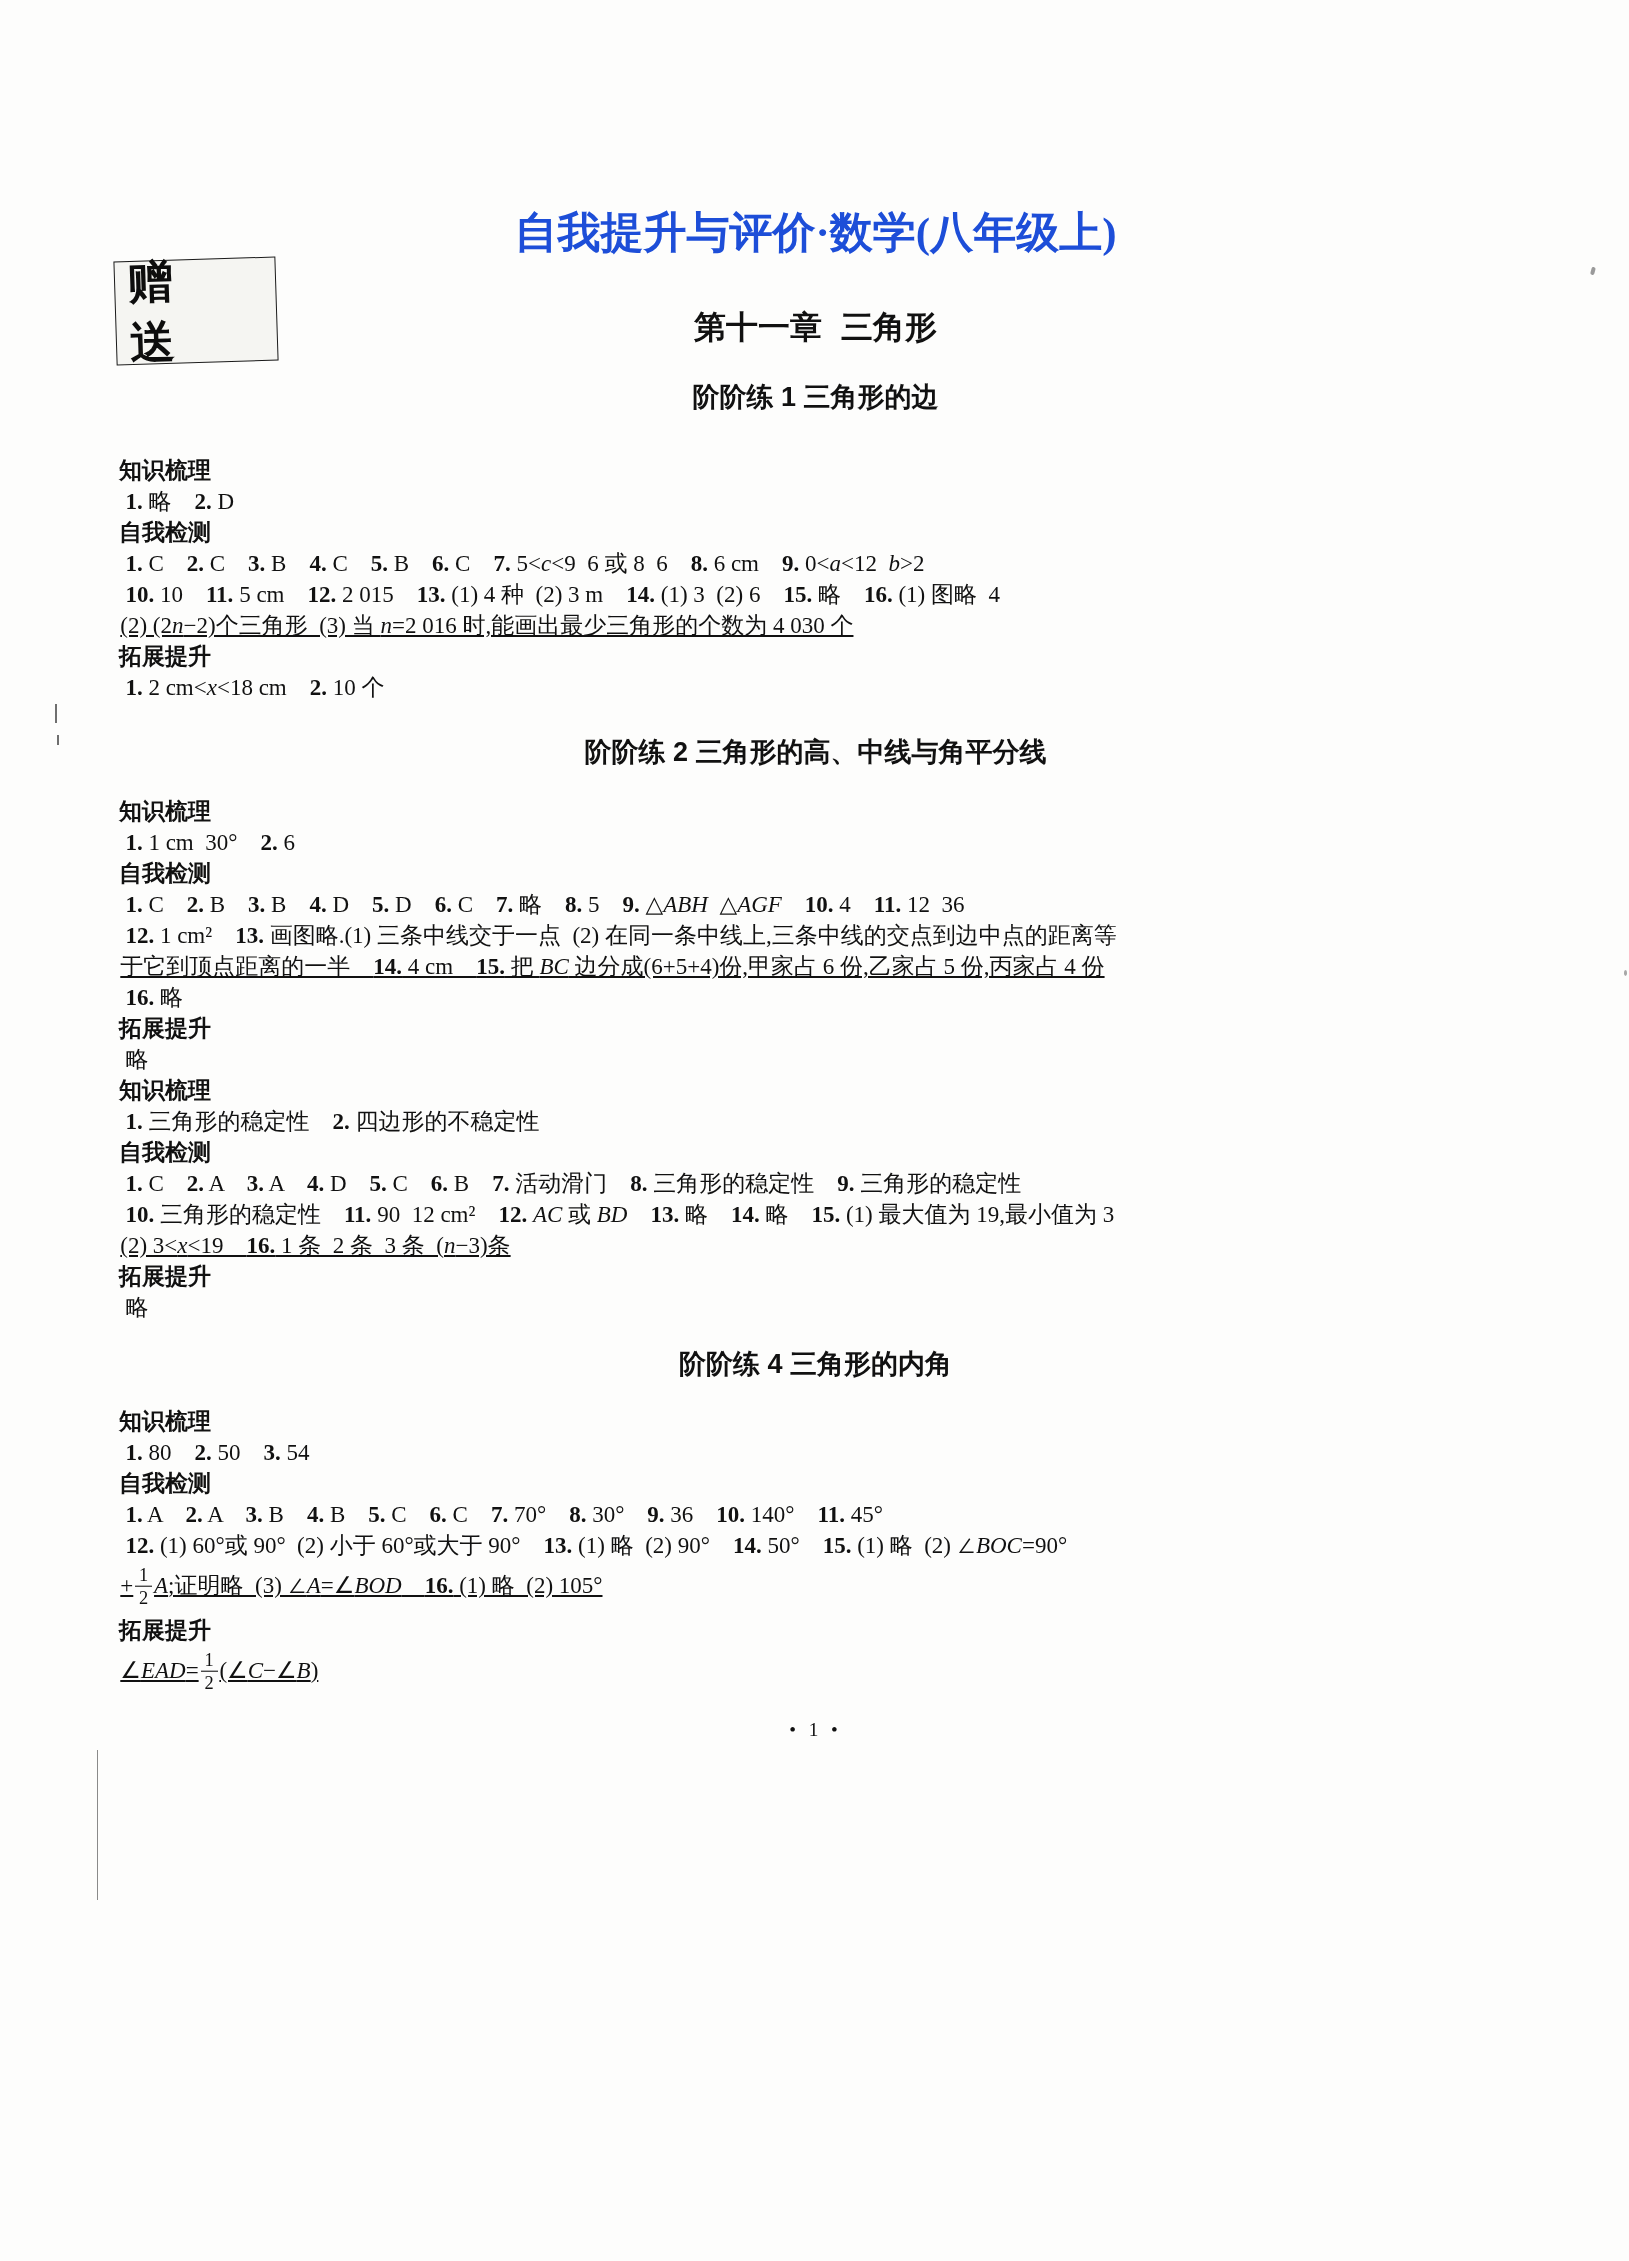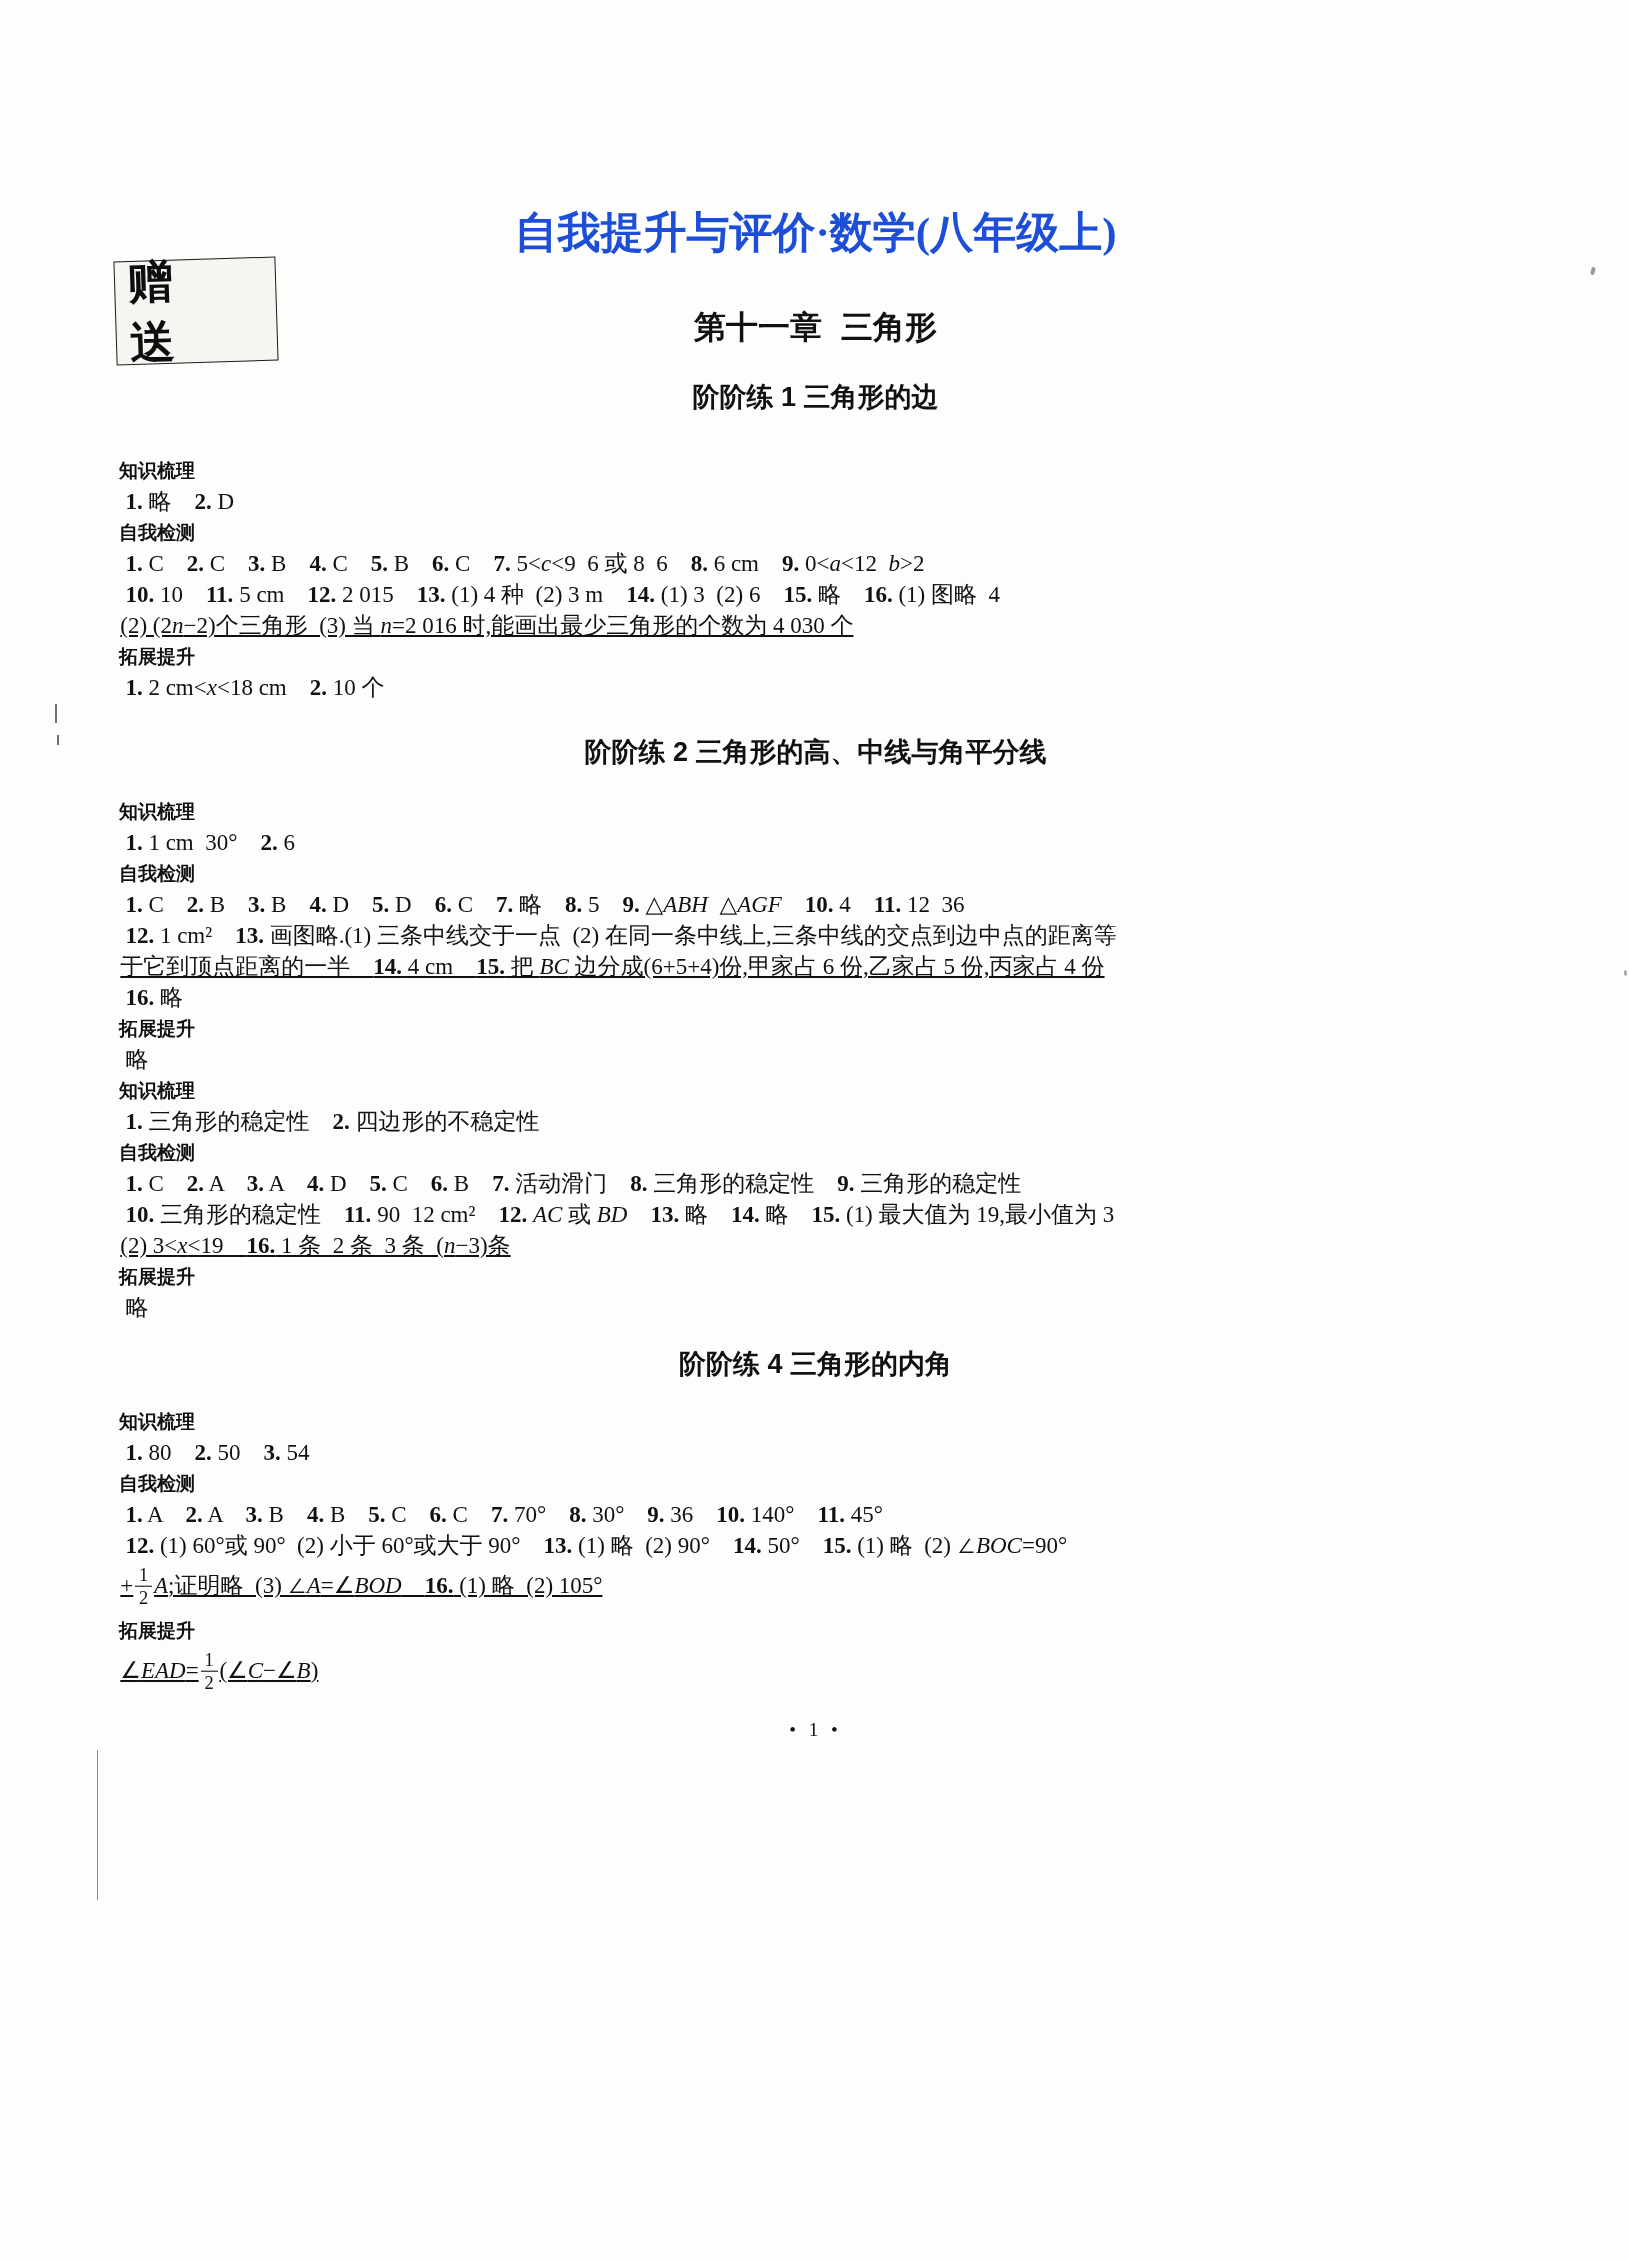--- a/index.html
+++ b/index.html
@@ -46,21 +46,21 @@
   .sec-head{
     text-align:center;font-weight:700;font-size:27px;line-height:31px;
     font-family:"Liberation Sans", sans-serif;
   }
   .sh-a{margin:34px 0 42px 0;}
   .sh-b{margin:34px 0 28px 0;}
   .sh-c{margin:26px 0 26px 0;}
 
   .block-label{
     font-family:"Liberation Sans", sans-serif;
-    font-weight:700;font-size:19px;line-height:31px;
+    font-weight:700;font-size:23px;line-height:31px;
   }
   .ans-line{
     font-size:23px;line-height:31px;
     padding-left:6.4px;
     white-space:pre-wrap;
   }
   .ans-line.cont{padding-left:1.3px;text-decoration:underline;}
   .frac-line{padding-top:5.2px;padding-bottom:5.2px;}
 
   .sg-b{font-weight:700;}

